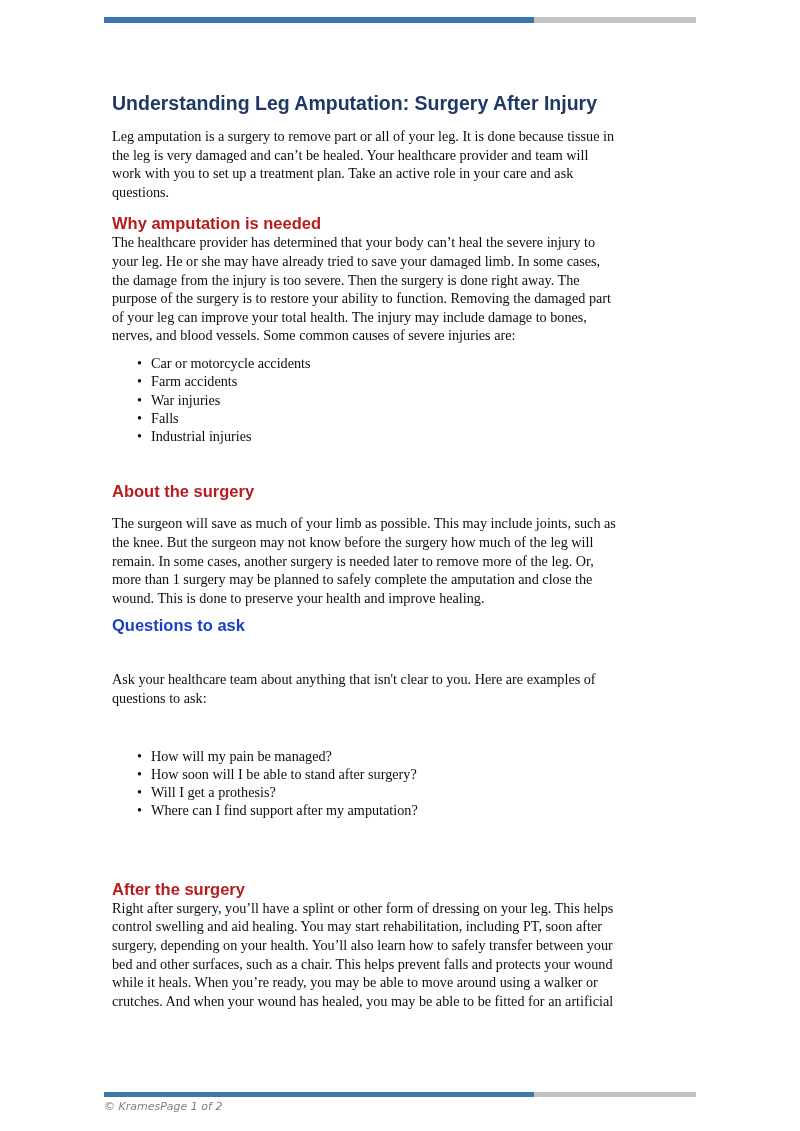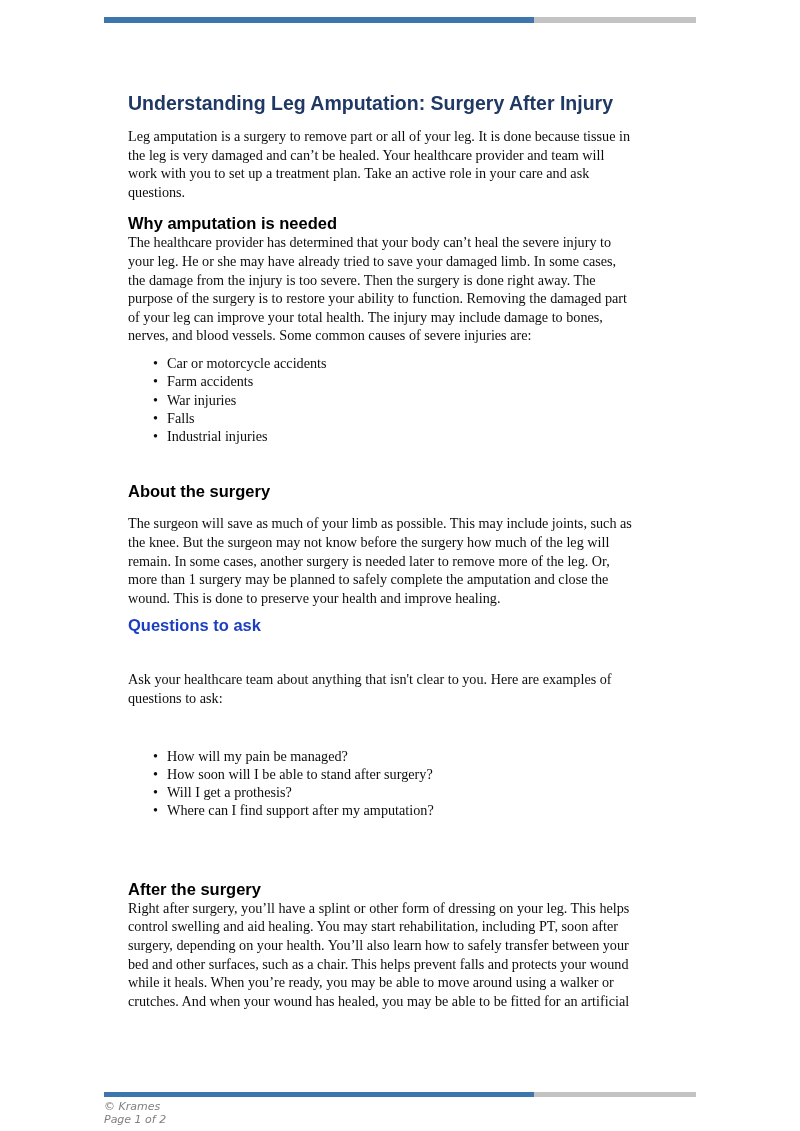--- a/index.html
+++ b/index.html
@@ -20,38 +20,38 @@
     height: 6px;
     display: flex;
   }
   .accent-bar.top { top: 17px; }
   .accent-bar.bottom { top: 1092px; height: 5px; }
   .bar-blue { width: 430px; height: 100%; background: #3d76ad; }
   .bar-gray { flex: 1; height: 100%; background: #c3c3c3; }
 
   .content {
     position: absolute;
-    left: 128px;
+    left: 112px;
     top: 92px;
     width: 584px;
     color: #0d0d0d;
   }
   h1 {
     font-family: "Liberation Sans", sans-serif;
     font-size: 19.5px;
     line-height: 23px;
     font-weight: bold;
     color: #1f3864;
   }
   h2 {
     font-family: "Liberation Sans", sans-serif;
     font-size: 16.5px;
     line-height: 20px;
     font-weight: bold;
-    color: #000000;
+    color: #b91c1c;
   }
   h2.bright { color: #1b3fc1; }
   p {
     font-size: 14.2px;
     line-height: 18.6px;
     white-space: pre-line;
   }
   ul { list-style: none; }
   li {
     position: relative;
@@ -80,21 +80,20 @@
     position: absolute;
     left: 104px;
     right: 104px;
     top: 1100px;
     display: flex;
     justify-content: flex-start;
     font-family: "DejaVu Sans", sans-serif;
     font-style: italic;
     font-size: 11px;
     color: #7f7f7f;
-    flex-direction: column;
   }
 </style>
 </head>
 <body>
 
 <div class="page">
 
   <div class="accent-bar top">
     <div class="bar-blue"></div>
     <div class="bar-gray"></div>

